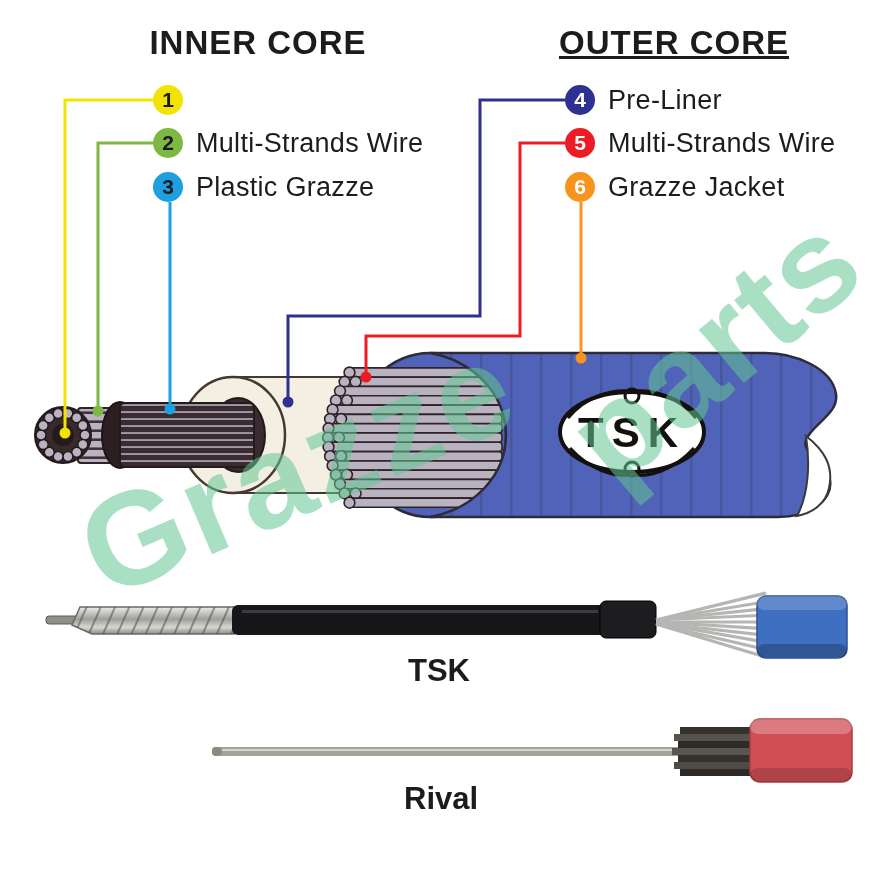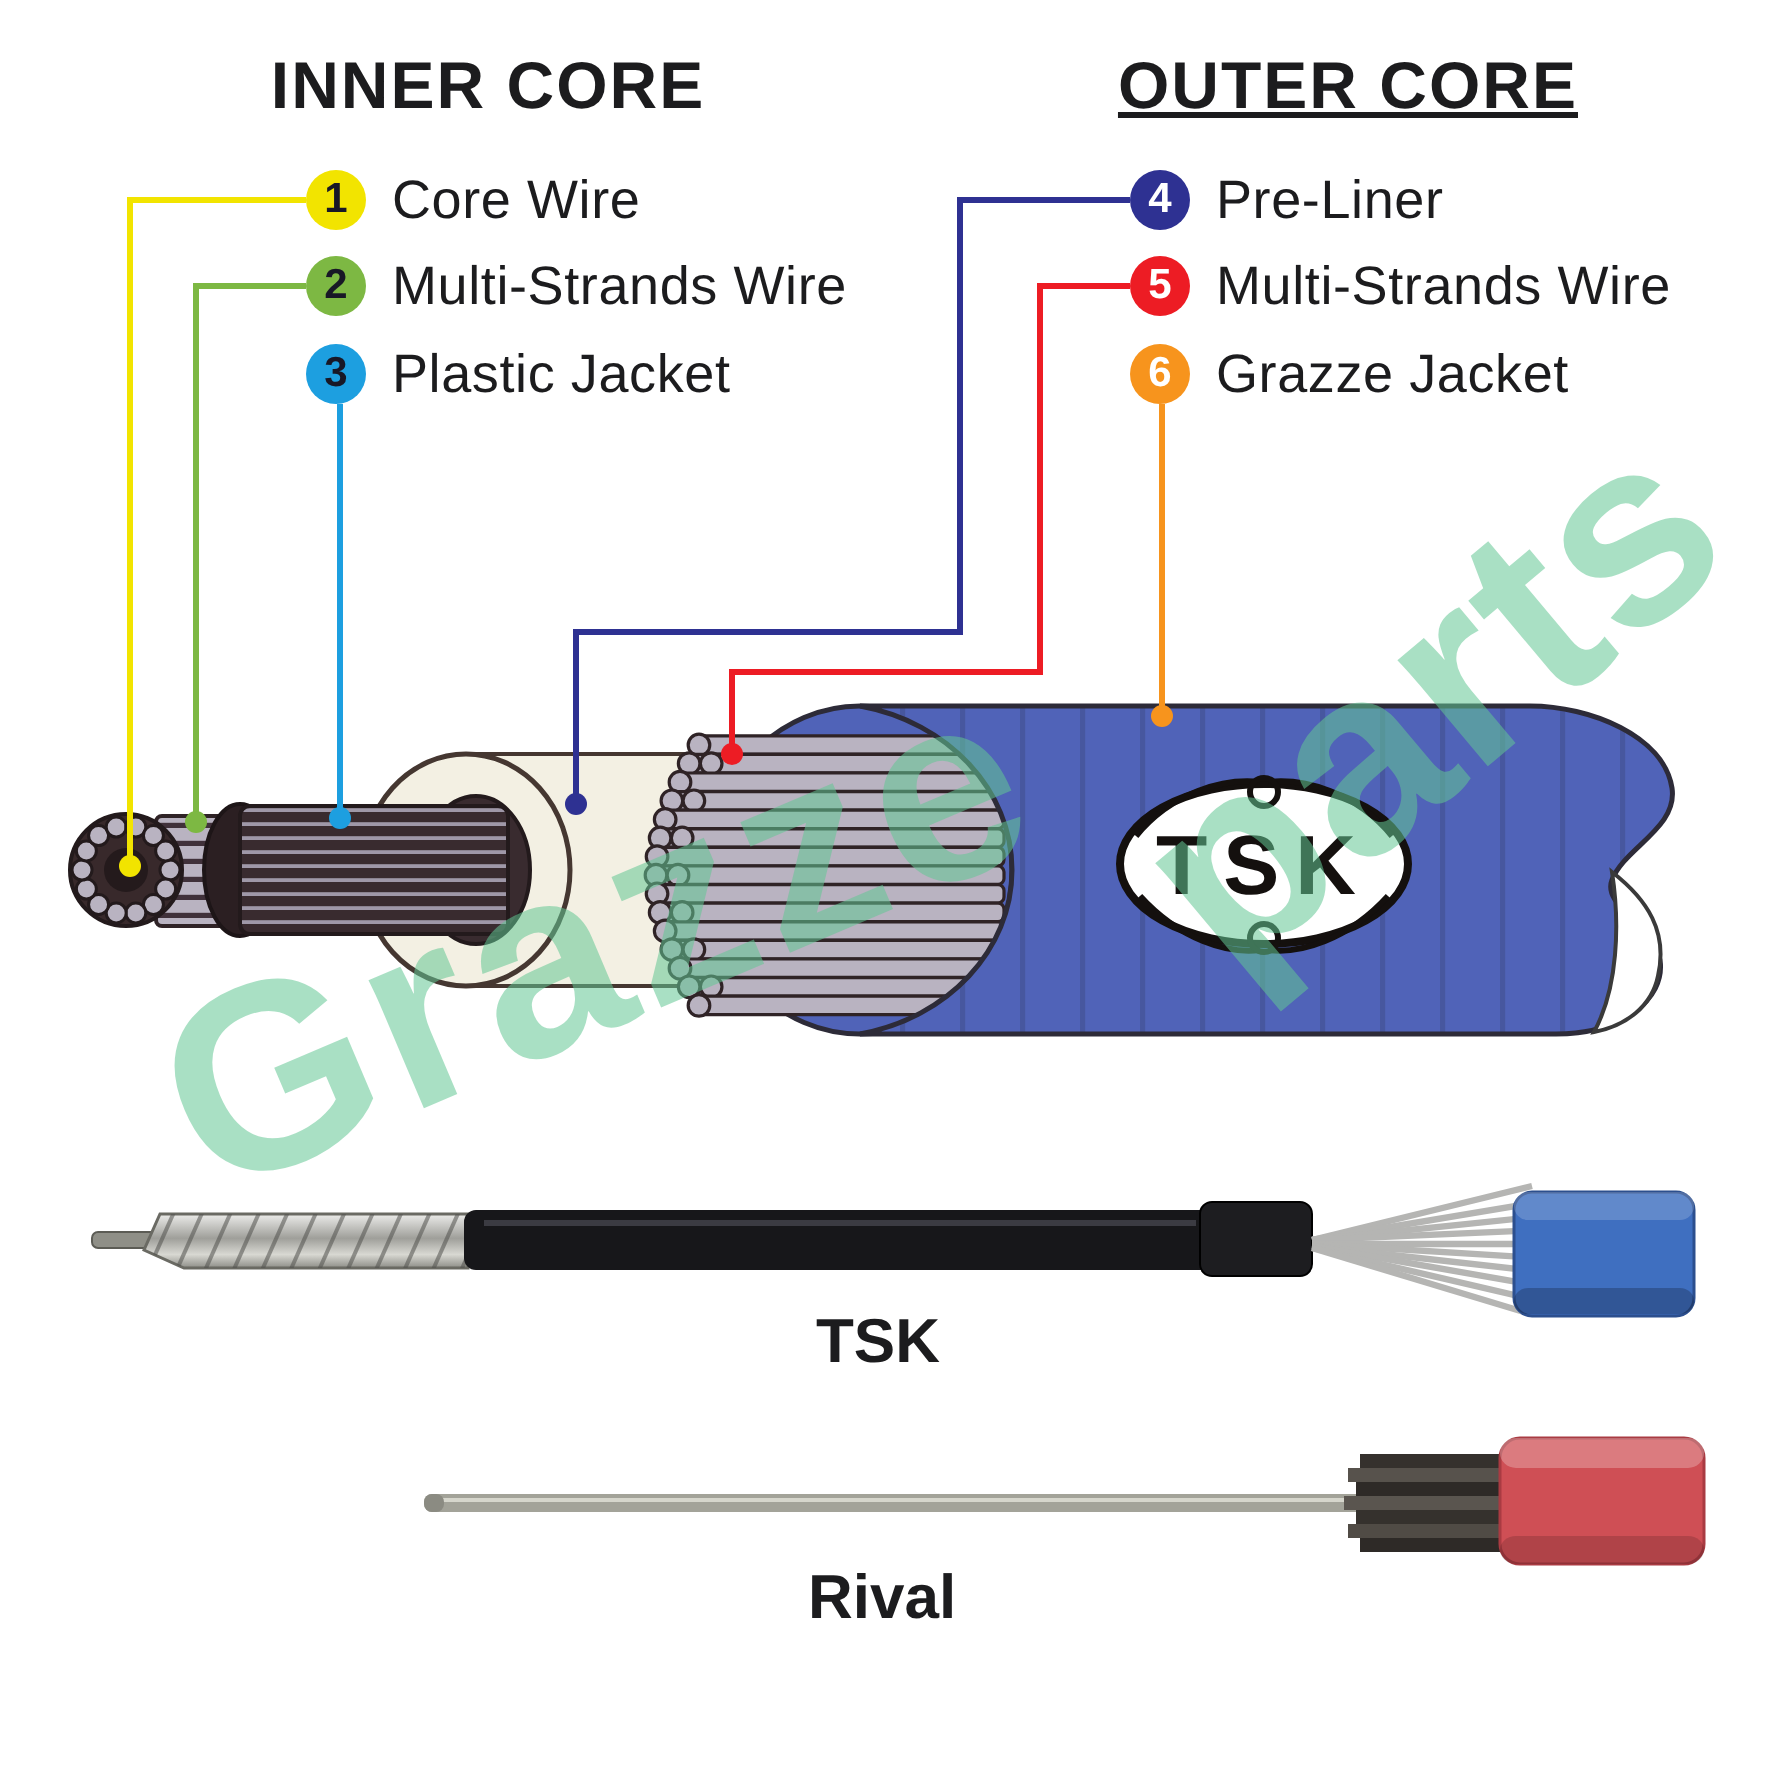--- a/index.html
+++ b/index.html
@@ -1,21 +1,21 @@
 <!DOCTYPE html>
 <html><head>
 <meta charset="utf-8">
 <style>
   html,body{margin:0;padding:0;background:#fff;}
   #stage{position:relative;width:888px;height:888px;background:#ffffff;overflow:hidden;
          font-family:"Liberation Sans", sans-serif;}
   
   .sec-title{position:absolute;top:24px;width:260px;text-align:center;
              font-size:33px;font-weight:bold;letter-spacing:1px;color:#1c1c1e;}
-  #inner-title{left:114px;}
+  #inner-title{left:128px;}
   #outer-title{left:544px;text-decoration:underline;}
   .lrow{position:absolute;height:30px;display:flex;align-items:center;}
   .badge{width:30px;height:30px;border-radius:50%;display:flex;align-items:center;
          justify-content:center;font-size:21px;font-weight:bold;flex:0 0 30px;}
   .lbl{margin-left:13px;font-size:27px;color:#1c1c1e;letter-spacing:0.3px;white-space:nowrap;}
   .b1{background:#f2e400;color:#181826;}
   .b2{background:#7db843;color:#181826;}
   .b3{background:#1d9fe0;color:#181826;}
   .b4{background:#2e3192;color:#ffffff;}
   .b5{background:#ed1c24;color:#ffffff;}
@@ -39,29 +39,28 @@
 </head>
 <body>
 
 <div id="stage">
 
   <div id="inner-title" class="sec-title">INNER CORE</div>
   <div id="outer-title" class="sec-title">OUTER CORE</div>
 
   <div class="lrow in r1">
     <span class="badge b1">1</span>
-    <span class="lbl">Core Wire</span>
   </div>
   <div class="lrow in r2">
     <span class="badge b2">2</span>
     <span class="lbl">Multi-Strands Wire</span>
   </div>
   <div class="lrow in r3">
     <span class="badge b3">3</span>
-    <span class="lbl">Plastic Jacket</span>
+    <span class="lbl">Plastic Grazze</span>
   </div>
 
   <div class="lrow out r1">
     <span class="badge b4">4</span>
     <span class="lbl">Pre-Liner</span>
   </div>
   <div class="lrow out r2">
     <span class="badge b5">5</span>
     <span class="lbl">Multi-Strands Wire</span>
   </div>

